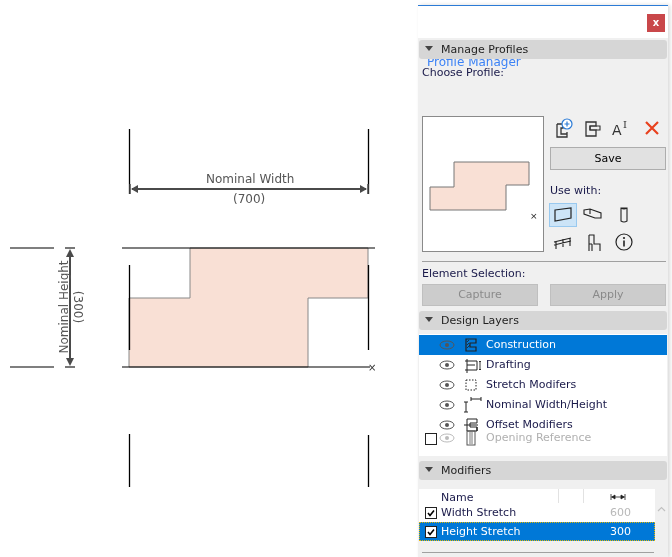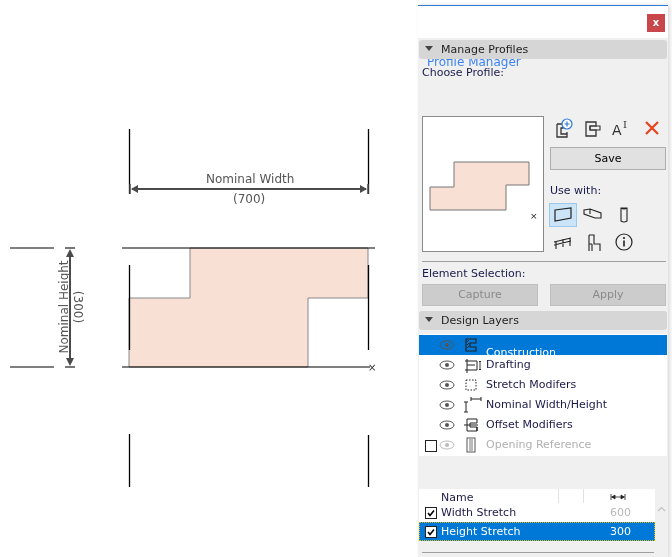--- a/index.html
+++ b/index.html
@@ -36,21 +36,21 @@
   .usewith.sel { background:#cce4f7; border:1px solid #99c9ef; }
 
   .divider { position:absolute; left:4px; width:244px; height:1px; background:#a0a0a0; }
 
   .list { position:absolute; left:1px; width:248px; background:#fff; }
   .row { position:absolute; left:0; width:248px; height:20px; }
   .row.sel { background:#0078d7; }
   .row .eye { position:absolute; left:20px; top:5px; }
   .row .lic { position:absolute; left:44px; top:2px; }
   .row .txt { position:absolute; left:67px; top:3px; font-size:11px; color:#1a1a4a; }
-  .row.sel .txt { color:#fff;margin-top:8px; }
+  .row.sel .txt { color:#fff; }
   .row.dis .txt { color:#b0b0b0; }
   .row .cb { position:absolute; left:6px; top:5px; width:10px; height:10px; border:1px solid #222; background:#fff; }
 
   .mod-head { position:absolute; left:1px; width:236px; height:18px; background:#fff; }
   .mod-row { position:absolute; left:1px; width:236px; height:19px; }
   .mod-row.sel { background:#0078d7; outline:1px dotted #e6b800; outline-offset:-1px; }
   .mod-row .cb { position:absolute; left:6px; top:4px; width:10px; height:10px; border:1px solid #222; background:#fff; }
   .mod-row .nm { position:absolute; left:22px; top:3px; font-size:11px; color:#1a1a4a; }
   .mod-row.sel .nm, .mod-row.sel .v { color:#fff; }
   .mod-row .v { position:absolute; right:24px; top:3px; font-size:11px; }
@@ -233,34 +233,38 @@
       <span class="eye"><svg width="16" height="10">
             <ellipse cx="8" cy="5" rx="7" ry="4" fill="none" stroke="#555" stroke-width="1"></ellipse>
             <circle cx="8" cy="5" r="2" fill="#555"></circle>
           </svg></span>
       <span class="lic"><svg width="18" height="16">
             <path d="M4 2 h10 v4 h-7 v4 h7 v4 h-10 z" fill="none" stroke="#222" stroke-width="1"></path>
             <path d="M1 8 h14 M14 10 v4" stroke="#222" stroke-width="1.2"></path>
           </svg></span>
       <span class="txt">Offset Modifiers</span>
     </div>
-    <div class="row dis" style="top:101px;">
+    <div class="row dis" style="top:94px;">
       <span class="cb"></span>
       <span class="eye"><svg width="16" height="10">
             <ellipse cx="8" cy="5" rx="7" ry="4" fill="none" stroke="#bbb" stroke-width="1"></ellipse>
             <circle cx="8" cy="5" r="2" fill="#bbb"></circle>
           </svg></span>
       <span class="lic"><svg width="16" height="16">
             <rect x="4" y="1" width="8" height="14" fill="none" stroke="#555" stroke-width="1"></rect>
             <path d="M7 2 v12 M9 2 v12" stroke="#555" stroke-width="0.8"></path>
           </svg></span>
       <span class="txt">Opening Reference</span>
     </div>
   </div>
 
+  <div class="section-header" style="top:455px;">
+    <span class="arrow"></span>
+    <span class="lbl">Modifiers</span>
+  </div>
   <div class="mod-head" style="top:483px;">
     <span style="position:absolute;left:22px;top:2px;font-size:11px;color:#1a1a4a;">Name</span>
     <span style="position:absolute;left:139px;top:0;width:1px;height:18px;background:#e2e2e2;"></span>
     <span style="position:absolute;left:164px;top:0;width:1px;height:18px;background:#e2e2e2;"></span>
     <span style="position:absolute;left:190px;top:3px;"><svg width="18" height="10">
           <path d="M2 5 h14 M2 2 v6 M16 2 v6 M3 5 l3 -2 v4 z M15 5 l-3 -2 v4 z" fill="#222" stroke="#222" stroke-width="0.8"></path>
         </svg></span>
   </div>
   <div class="mod-row" style="top:497px;background:#fff;">
     <span class="cb">

